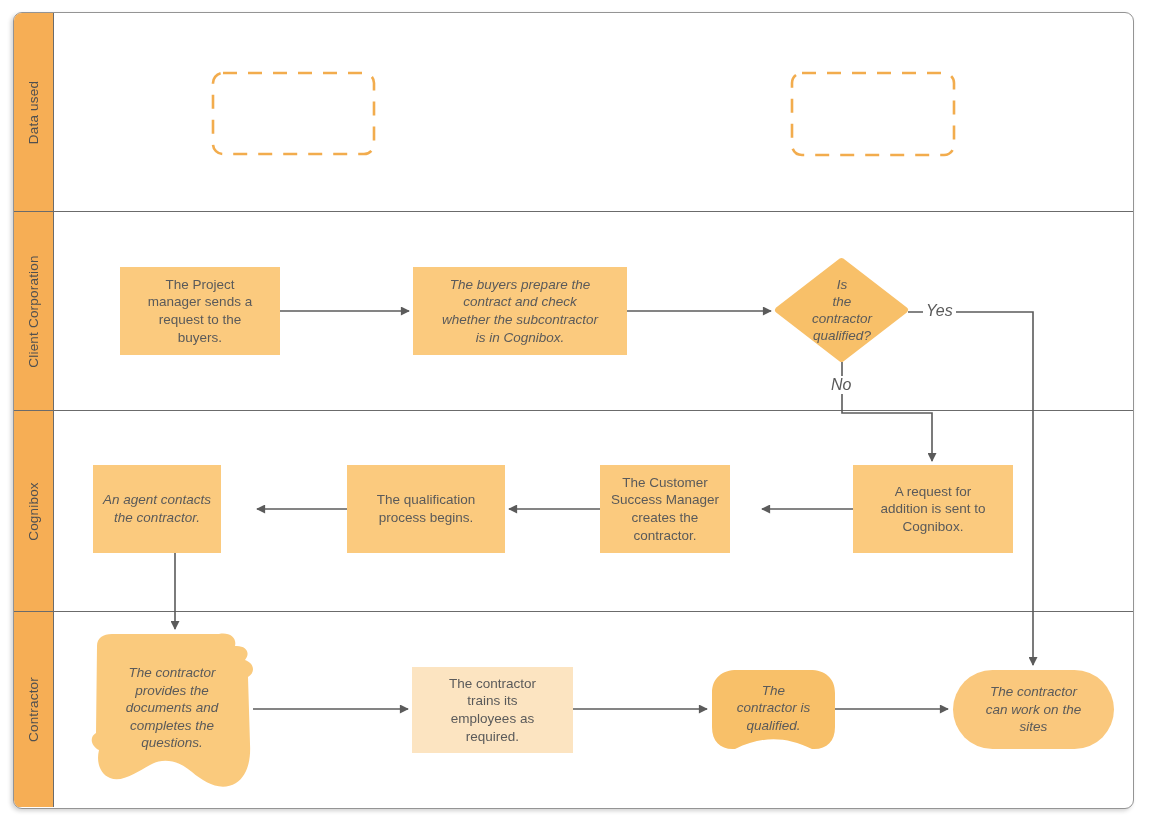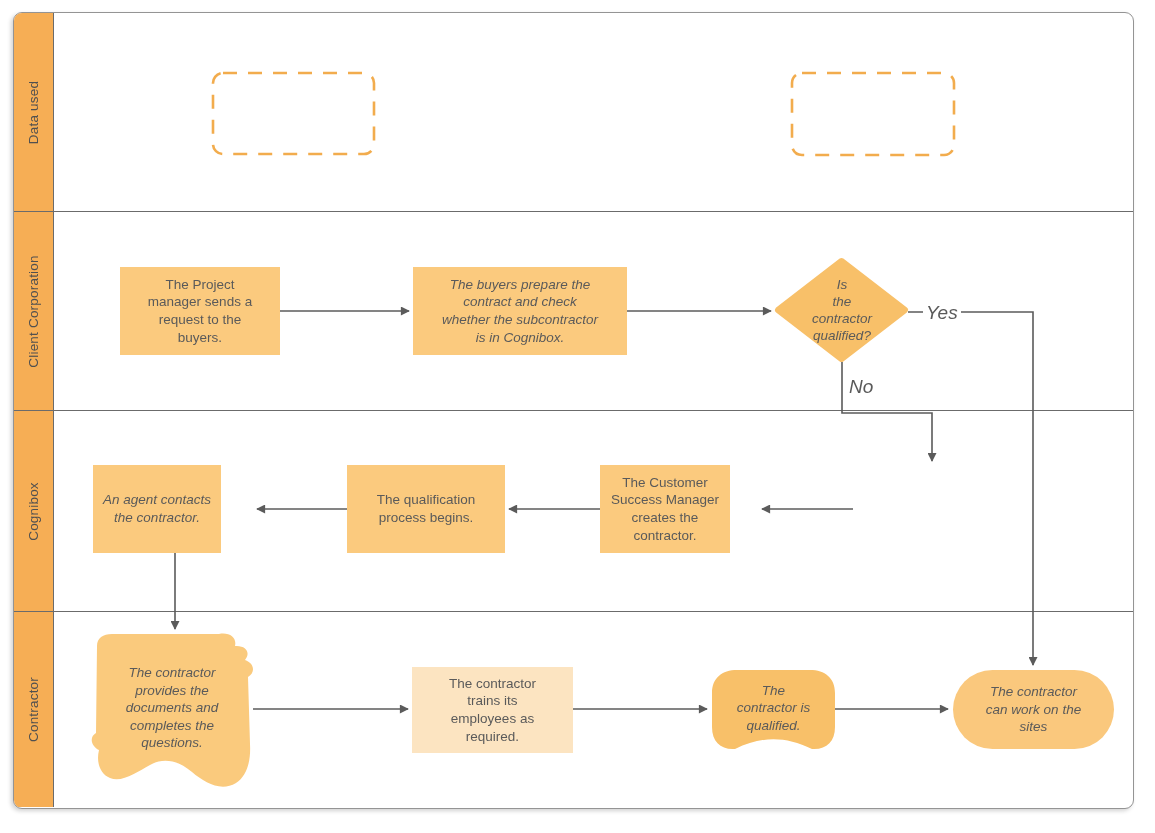--- a/index.html
+++ b/index.html
@@ -56,21 +56,21 @@
     font-size:13.5px;line-height:1.3;color:var(--text-color);
   }
   .node{background:var(--node-fill);border-radius:0;padding:4px 8px;}
   .node.pale{background:var(--node-fill-pale);}
   .node.terminator{background:var(--terminator-fill);border-radius:40px;}
   .it{font-style:italic;}
   .overlay-text{pointer-events:none;}
 
   .edge-label{
     position:absolute;display:flex;align-items:center;justify-content:center;
-    font-size:19px;font-style:italic;color:var(--text-color);
+    font-size:16px;font-style:italic;color:var(--text-color);
     background:#ffffff;padding:0 3px;white-space:nowrap;
   }
 </style>
 </head>
 <body>
 
 <div class="canvas">
 
   <div class="frame">
     <div class="lane" style="height:199px;">
@@ -151,22 +151,25 @@
   <div class="node" style="left:413px;top:267px;width:214px;height:88px;font-style:italic;">The buyers prepare the
 contract and check
 whether the subcontractor
 is in Cognibox.</div>
   <div class="overlay-text it" style="left:786px;top:260px;width:112px;height:100px;line-height:1.27;">Is
 the
 contractor
 qualified?</div>
 
   <div class="edge-label" style="left:923px;top:302px;">Yes</div>
-  <div class="edge-label" style="left:828px;top:376px;margin-left:18px;">No</div>
+  <div class="edge-label" style="left:828px;top:376px;">No</div>
 
+  <div class="node" style="left:853px;top:465px;width:160px;height:88px;">A request for
+addition is sent to
+Cognibox.</div>
   <div class="node" style="left:600px;top:465px;width:130px;height:88px;">The Customer
 Success Manager
 creates the
 contractor.</div>
   <div class="node" style="left:347px;top:465px;width:158px;height:88px;">The qualification
 process begins.</div>
   <div class="node it" style="left:93px;top:465px;width:128px;height:88px;">An agent contacts
 the contractor.</div>
 
   <div class="overlay-text it" style="left:102px;top:660px;width:140px;height:96px;">The contractor

